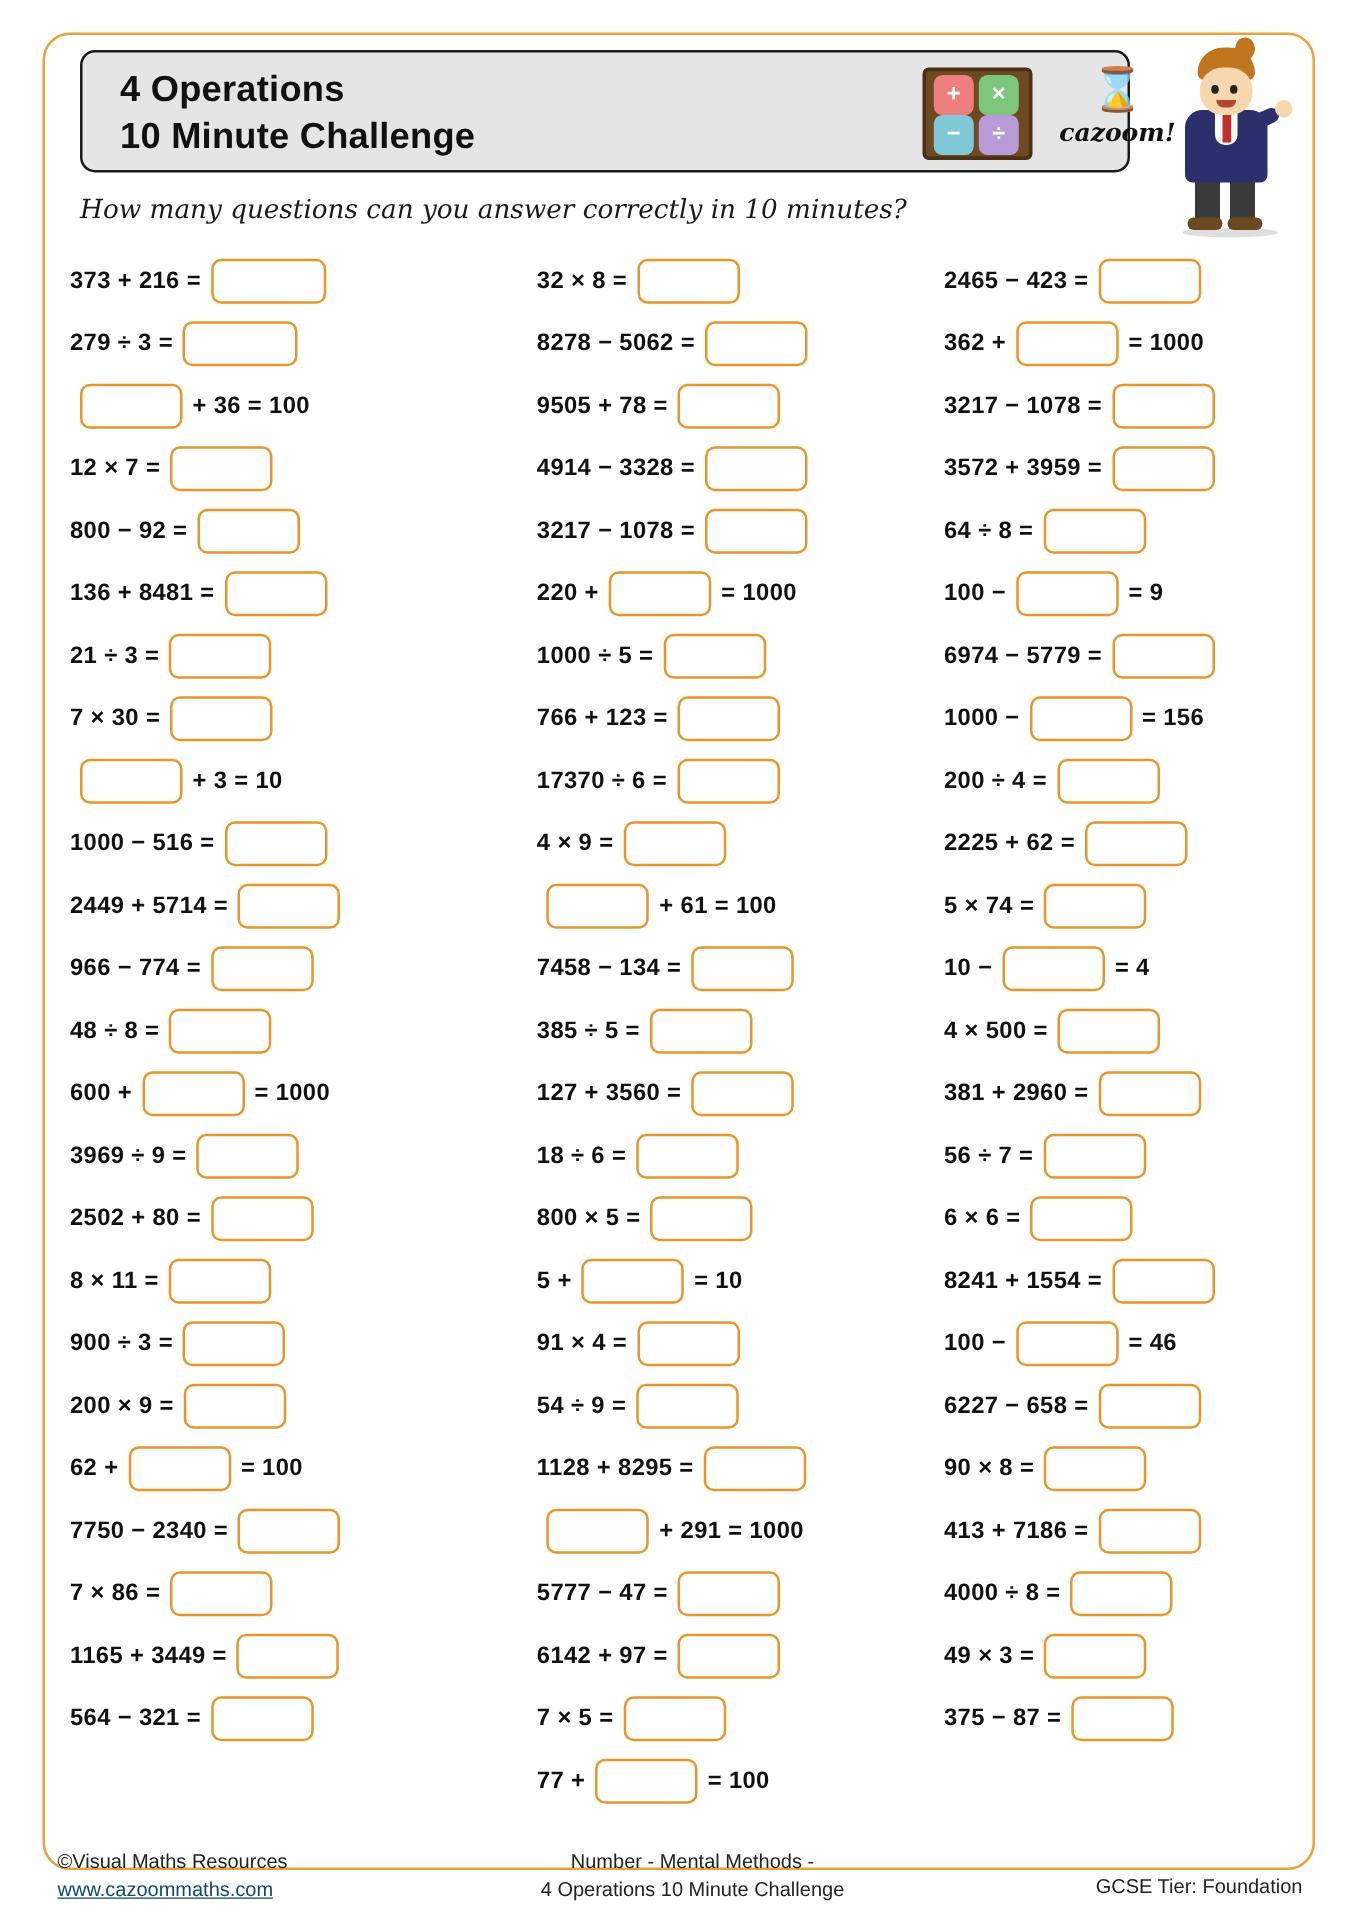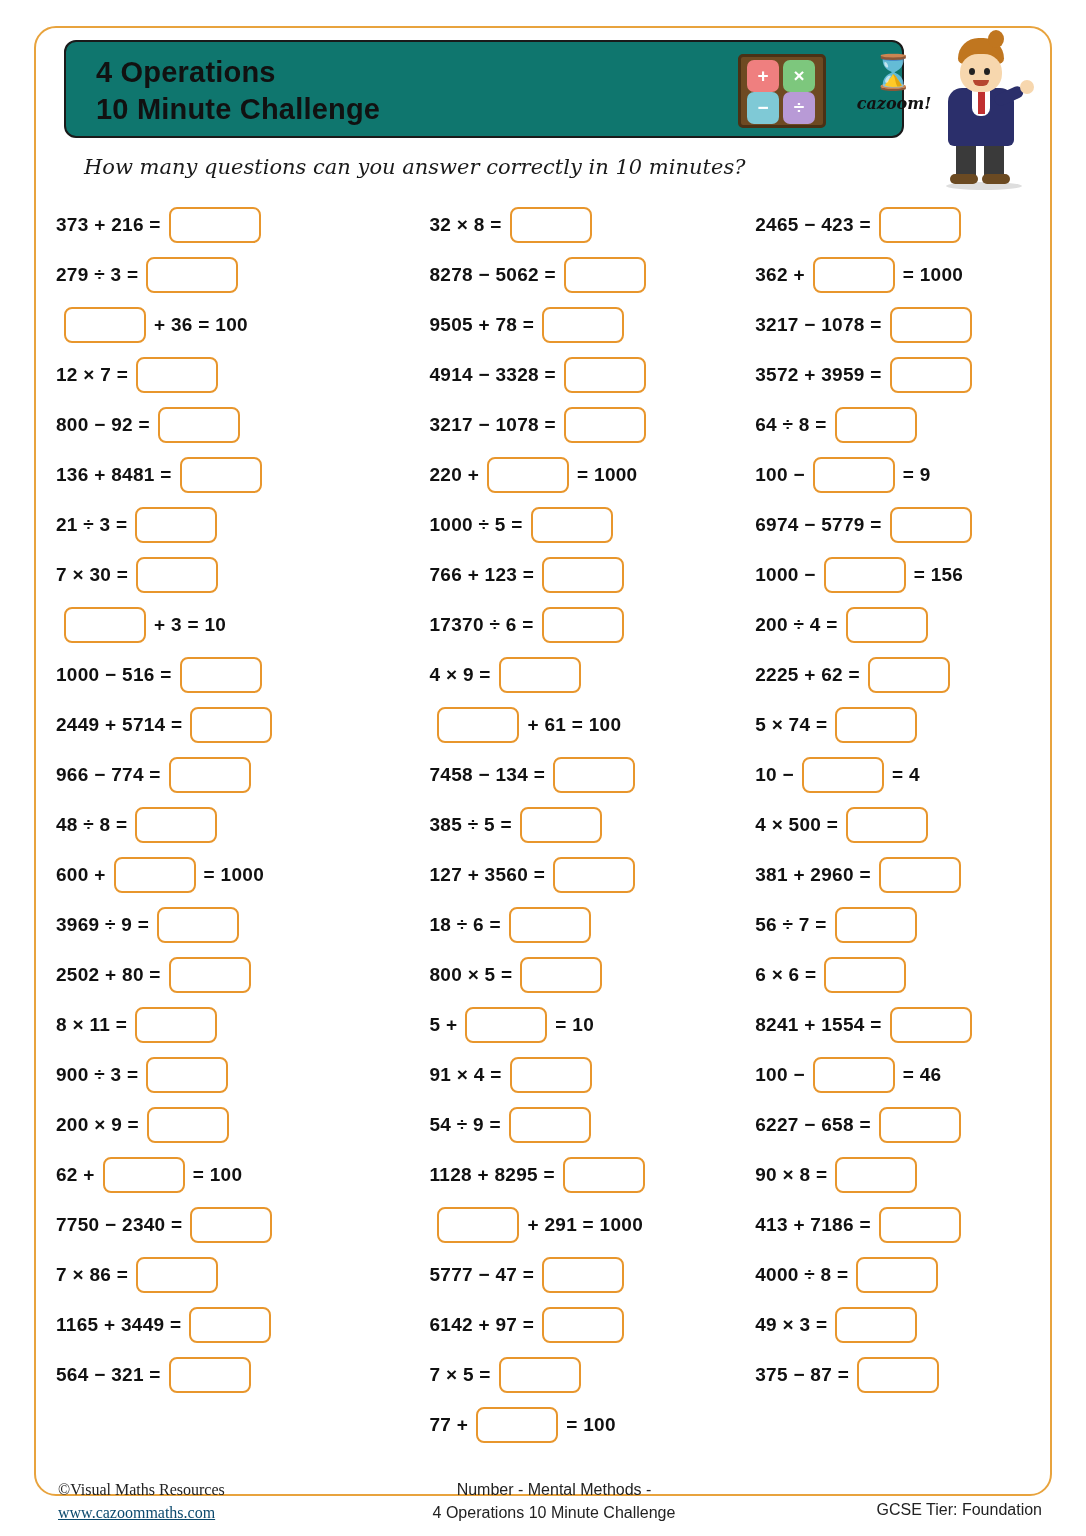--- a/index.html
+++ b/index.html
@@ -28,21 +28,21 @@
     position: absolute;
     left: 64px; top: 40px;
     width: 960px; height: 102px;
   }
   .title-box {
     position: absolute;
     left: 0; top: 0;
     width: 840px; height: 98px;
     border: 2px solid #1a1a1a;
     border-radius: 12px;
-    background: #0f766e;
+    background: #e5e5e5;
   }
   .title-text {
     position: absolute;
     left: 30px; top: 12px;
     font-size: 29px;
     font-weight: bold;
     line-height: 37px;
     color: #111;
     letter-spacing: 0.2px;
   }
@@ -79,21 +79,21 @@
   }
   .cazoom .hourglass {
     font-size: 34px;
     line-height: 44px;
     color: #1a1a1a;
   }
   .cazoom .brand {
     font-family: "DejaVu Serif", serif;
     font-style: italic;
     font-weight: bold;
-    font-size: 16px;
+    font-size: 20px;
     color: #111;
   }
 
   
   .mascot { position: absolute; left: 868px; top: -4px; width: 110px; height: 152px; }
   .m-hair { position: absolute; left: 26px; top: 2px; width: 46px; height: 26px; background: #c0761f; border-radius: 22px 22px 6px 6px; }
   .m-hair:after { content:""; position:absolute; left: 30px; top:-8px; width: 16px; height: 18px; background:#c0761f; border-radius: 50%; }
   .m-face { position: absolute; left: 28px; top: 18px; width: 42px; height: 38px; background: #f7d7ae; border-radius: 18px; }
   .m-eye { position:absolute; top: 14px; width: 6px; height: 7px; background:#222; border-radius:50%; }
   .m-eye.l { left: 9px; } .m-eye.r { left: 24px; }
@@ -110,21 +110,20 @@
   .m-shadow { position:absolute; left: 14px; top: 146px; width: 76px; height: 8px; background: rgba(0,0,0,0.13); border-radius: 50%; }
 
   
   .subtitle {
     position: absolute;
     left: 64px; top: 155px;
     font-family: "DejaVu Serif", serif;
     font-style: italic;
     font-size: 21px;
     color: #1a1a1a;
-    margin-left: 20px;
   }
 
   
   .columns {
     position: absolute;
     left: 56px; top: 200px;
     width: 980px;
     display: flex;
     gap: 0px;
   }
@@ -159,21 +158,21 @@
 
   
   .footer {
     position: absolute;
     left: 34px; top: 1478px;
     width: 1018px;
     height: 58px;
     font-size: 16px;
     color: #222;
   }
-  .f-left { position: absolute; left: 24px; top: 0px; line-height: 23px; font-family: Liberation Serif, serif; }
+  .f-left { position: absolute; left: 12px; top: 0px; line-height: 23px; }
   .f-left .link { color: #0c4a6e; text-decoration: underline; display: block; }
   .f-center {
     position: absolute; left: 330px; top: 0px;
     width: 380px; text-align: center; line-height: 23px;
   }
   .f-right { position: absolute; right: 10px; top: 23px; }
 </style>
 </head>
 <body>
 

